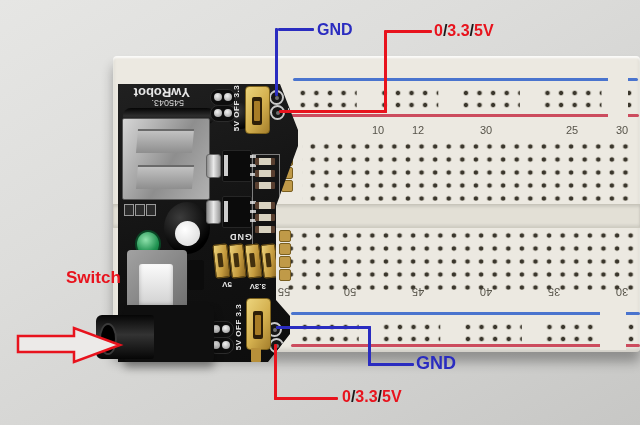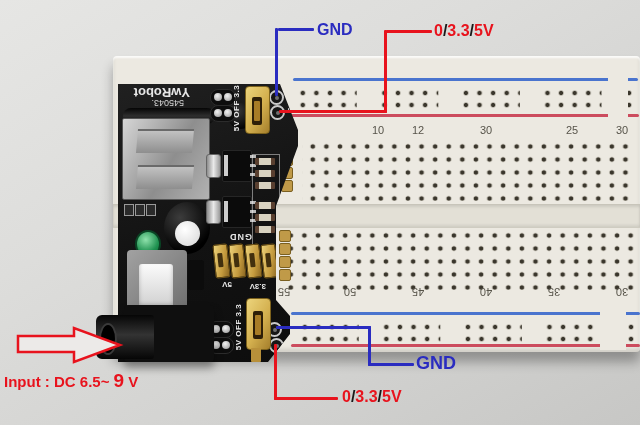--- a/index.html
+++ b/index.html
@@ -234,19 +234,19 @@
 
   <div class="ln blue" style="left:276px;top:326px;width:95px;height:3px;"></div>
   <div class="ln blue" style="left:368px;top:326px;width:3px;height:40px;"></div>
   <div class="ln blue" style="left:368px;top:363px;width:46px;height:3px;"></div>
   <div class="abs lbl-blue" style="left:416px;top:353px;font-size:18px;">GND</div>
 
   <div class="ln red" style="left:274px;top:344px;width:3px;height:56px;"></div>
   <div class="ln red" style="left:274px;top:397px;width:64px;height:3px;"></div>
   <div class="abs vparts" style="left:342px;top:388px;font-size:16px;font-weight:bold;"><b>0</b><s>/</s><b>3.3</b><s>/</s><b>5V</b></div>
 
+  <div class="abs lbl-red" style="left:66px;top:268px;font-size:17px;">Switch</div>
 
   <svg class="abs" style="left:12px;top:325px;" width="114" height="40" viewBox="0 0 114 40">
     <polygon points="6,11 62,11 62,3 108,20 62,37 62,27 6,27" fill="#eceae8" stroke="#e8131d" stroke-width="2.5" stroke-linejoin="miter"></polygon>
   </svg>
-  <div class="abs lbl-red" style="left:4px;top:370px;font-size:15px;"><span>Input : DC 6.5~ </span><span style="font-size:19px;">9</span><span> V</span></div>
 
 </div>
 
 </body></html>

